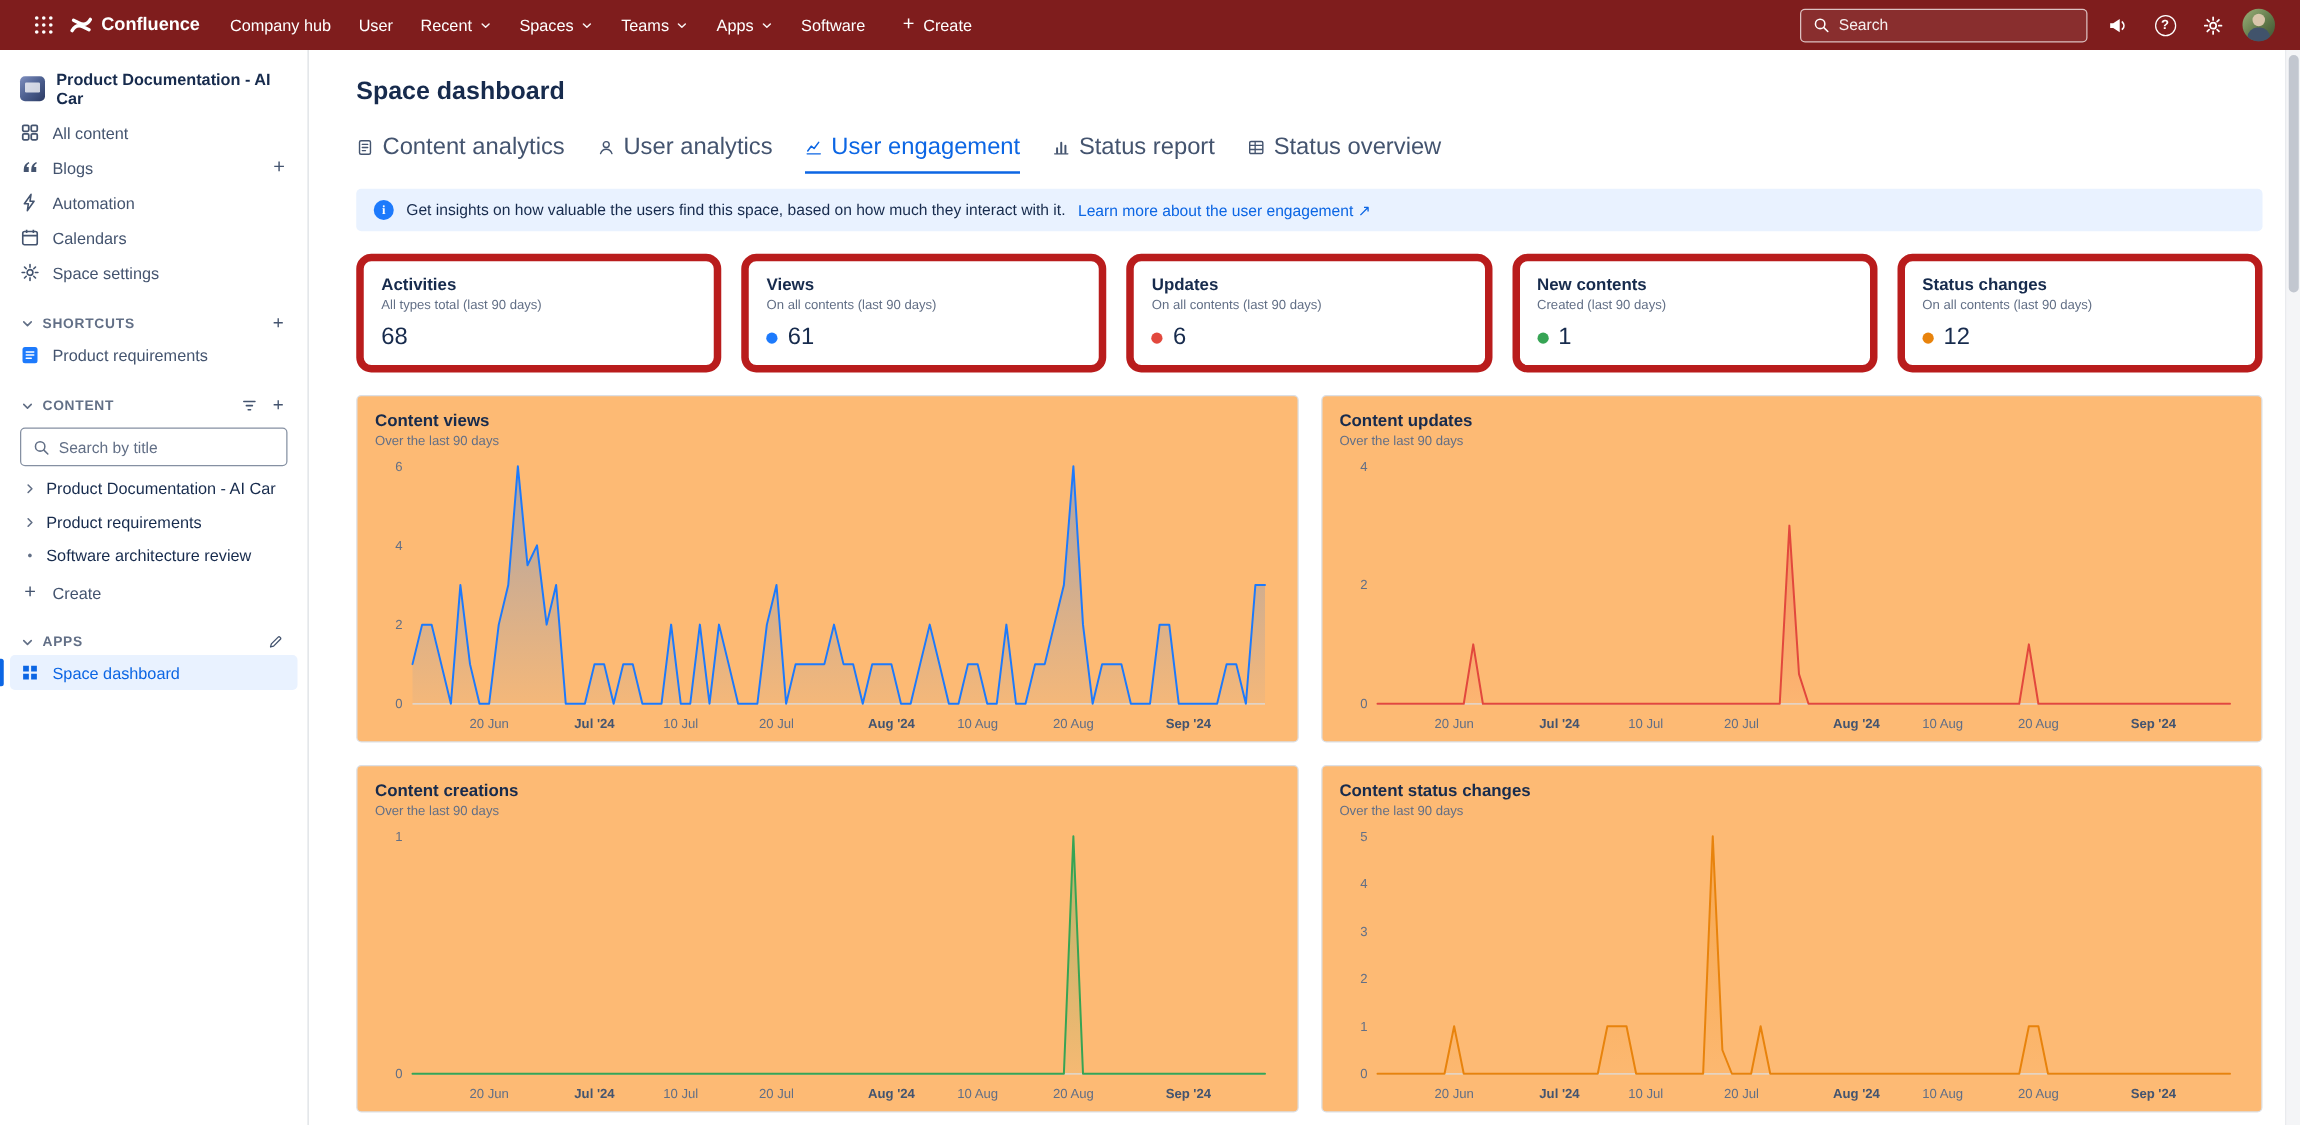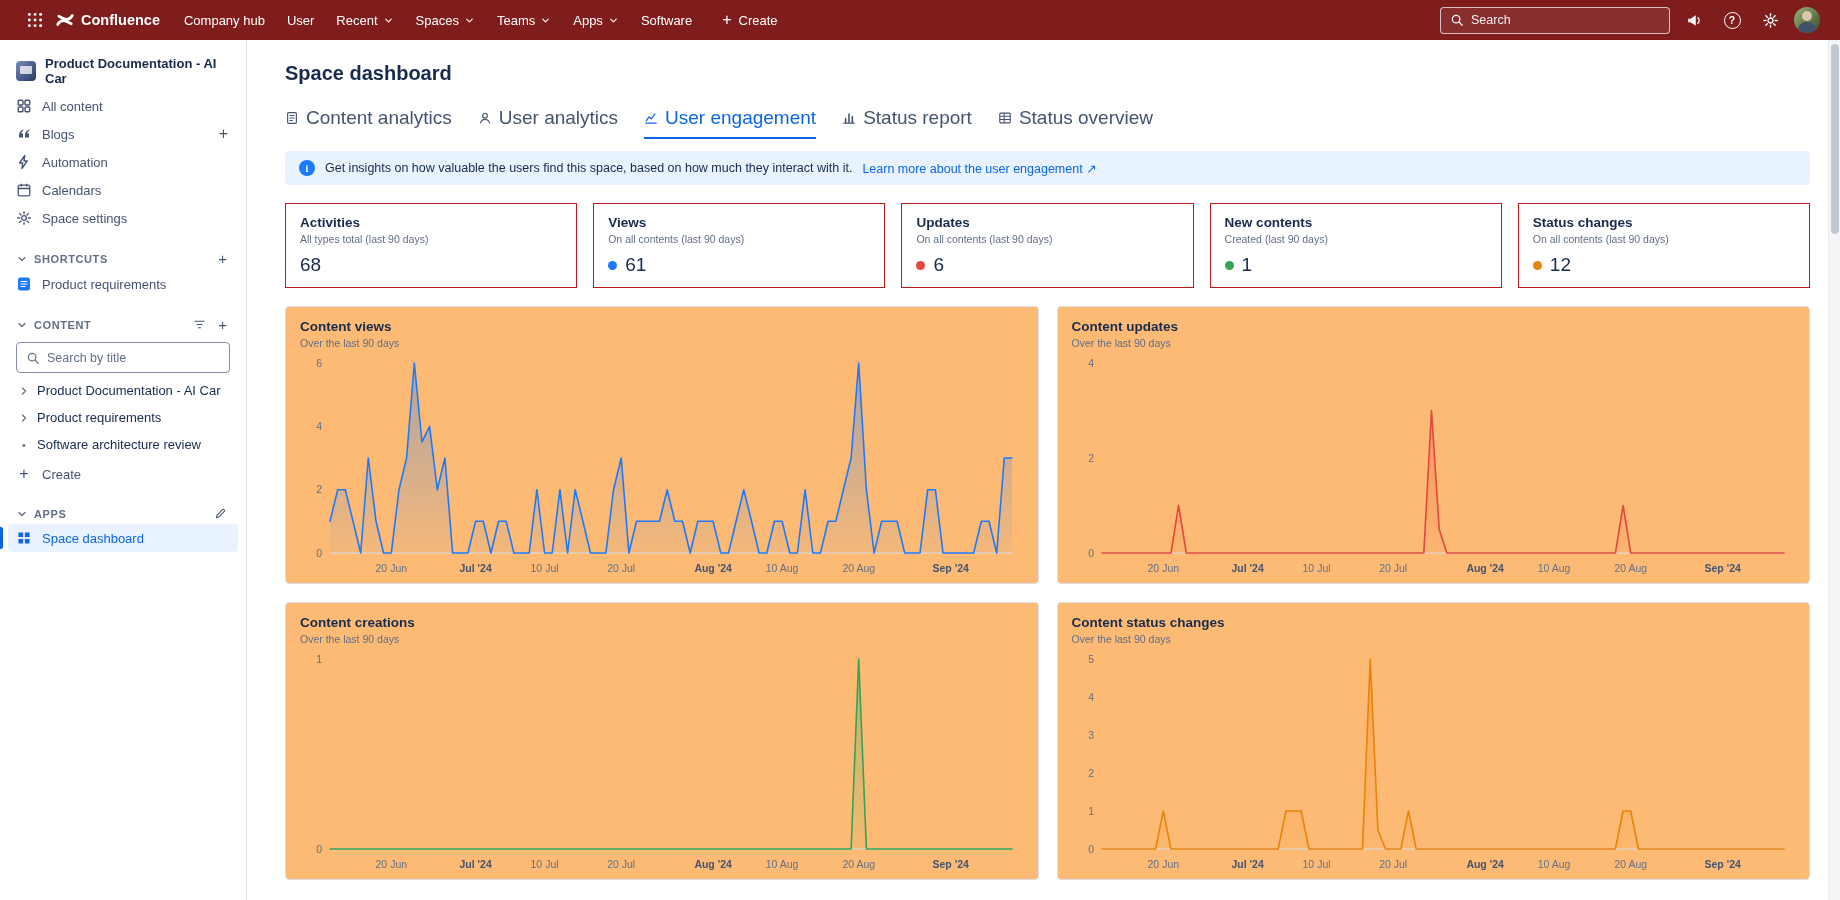--- a/index.html
+++ b/index.html
@@ -65,21 +65,21 @@
 .main{flex:1;padding:22px 30px 10px 38px;overflow:hidden}
 h1{font-size:20px;font-weight:700;color:#172B4D}
 .tabs{display:flex;gap:26px;margin-top:22px}
 .tab{display:flex;align-items:center;gap:7px;font-size:19px;color:#44546F;padding-bottom:8px;border-bottom:2px solid transparent;cursor:pointer}
 .tab .ic{width:14px;height:14px}
 .tab.active{color:#0C66E4;border-bottom-color:#0C66E4}
 .banner{margin-top:12px;background:#E9F2FF;border-radius:4px;height:34px;display:flex;align-items:center;gap:10px;padding:0 14px;font-size:12.5px;color:#172B4D}
 .info-ico{width:16px;height:16px;border-radius:50%;background:#1D7AFC;color:#fff;font-size:10px;font-weight:700;font-family:"Liberation Serif",serif;display:flex;align-items:center;justify-content:center;flex:none}
 .banner-link{color:#0C66E4;text-decoration:none;cursor:pointer}
 .stats{display:flex;gap:16px;margin-top:18px}
-.stat-card{flex:1;border:1px solid #b91c1c;border-radius:0;padding:11px 14px;background:#fff}
+.stat-card{flex:1;border:6px solid #b91c1c;border-radius:12px;padding:11px 14px;background:#fff}
 .stat-title{font-size:13.5px;font-weight:700;color:#172B4D}
 .stat-sub{font-size:10.5px;color:#626F86;margin-top:3px}
 .stat-val{display:flex;align-items:center;gap:8px;margin-top:9px;font-size:19px;color:#172B4D}
 .dot{width:9px;height:9px;border-radius:50%;flex:none}
 .charts{display:grid;grid-template-columns:1fr 1fr;gap:18px;margin-top:18px}
 .chart-card{border:1px solid #DCDFE4;border-radius:4px;padding:12px 14px 4px;background:#fdba74}
 .chart-title{font-size:13.5px;font-weight:700;color:#172B4D}
 .chart-sub{font-size:10.5px;color:#626F86;margin-top:3px;margin-bottom:4px}
 .chart-holder svg{display:block}
 svg .tick{font-size:10.5px;fill:#626F86;font-family:"Liberation Sans",sans-serif}

